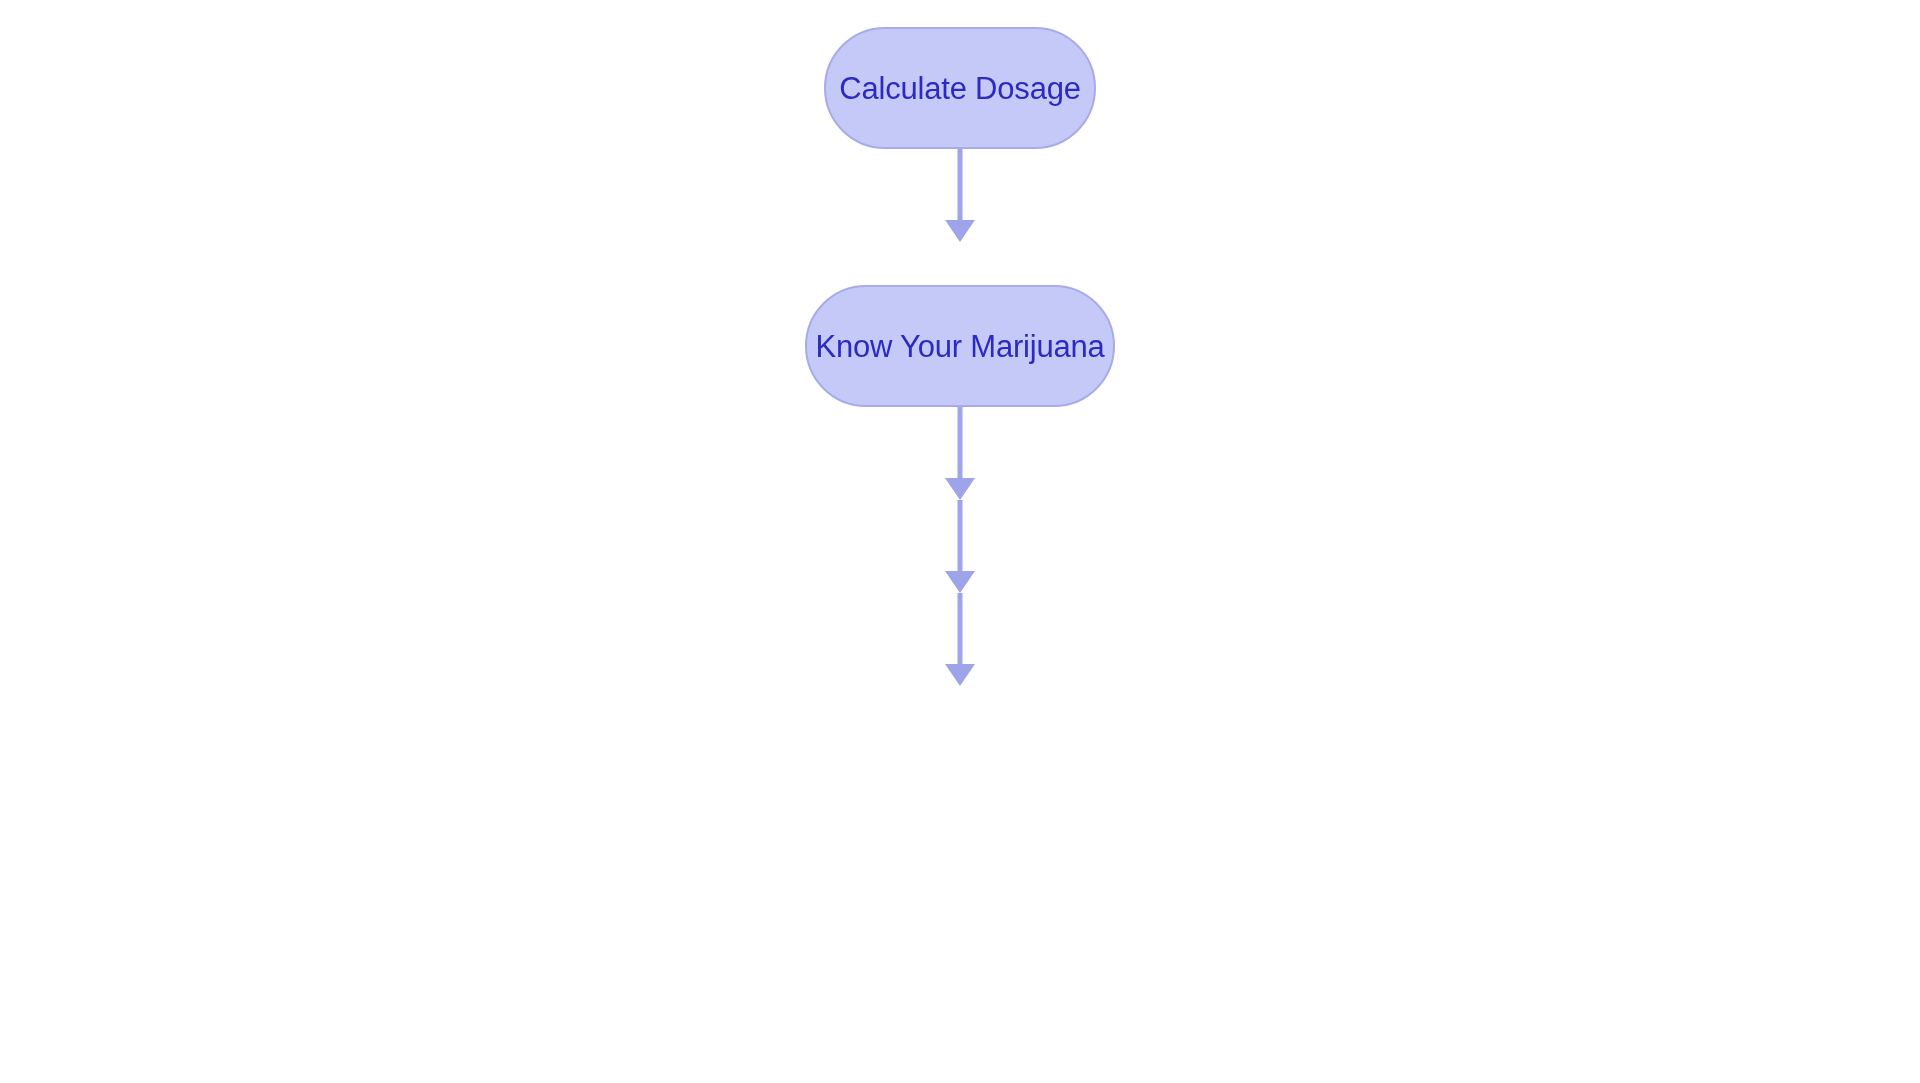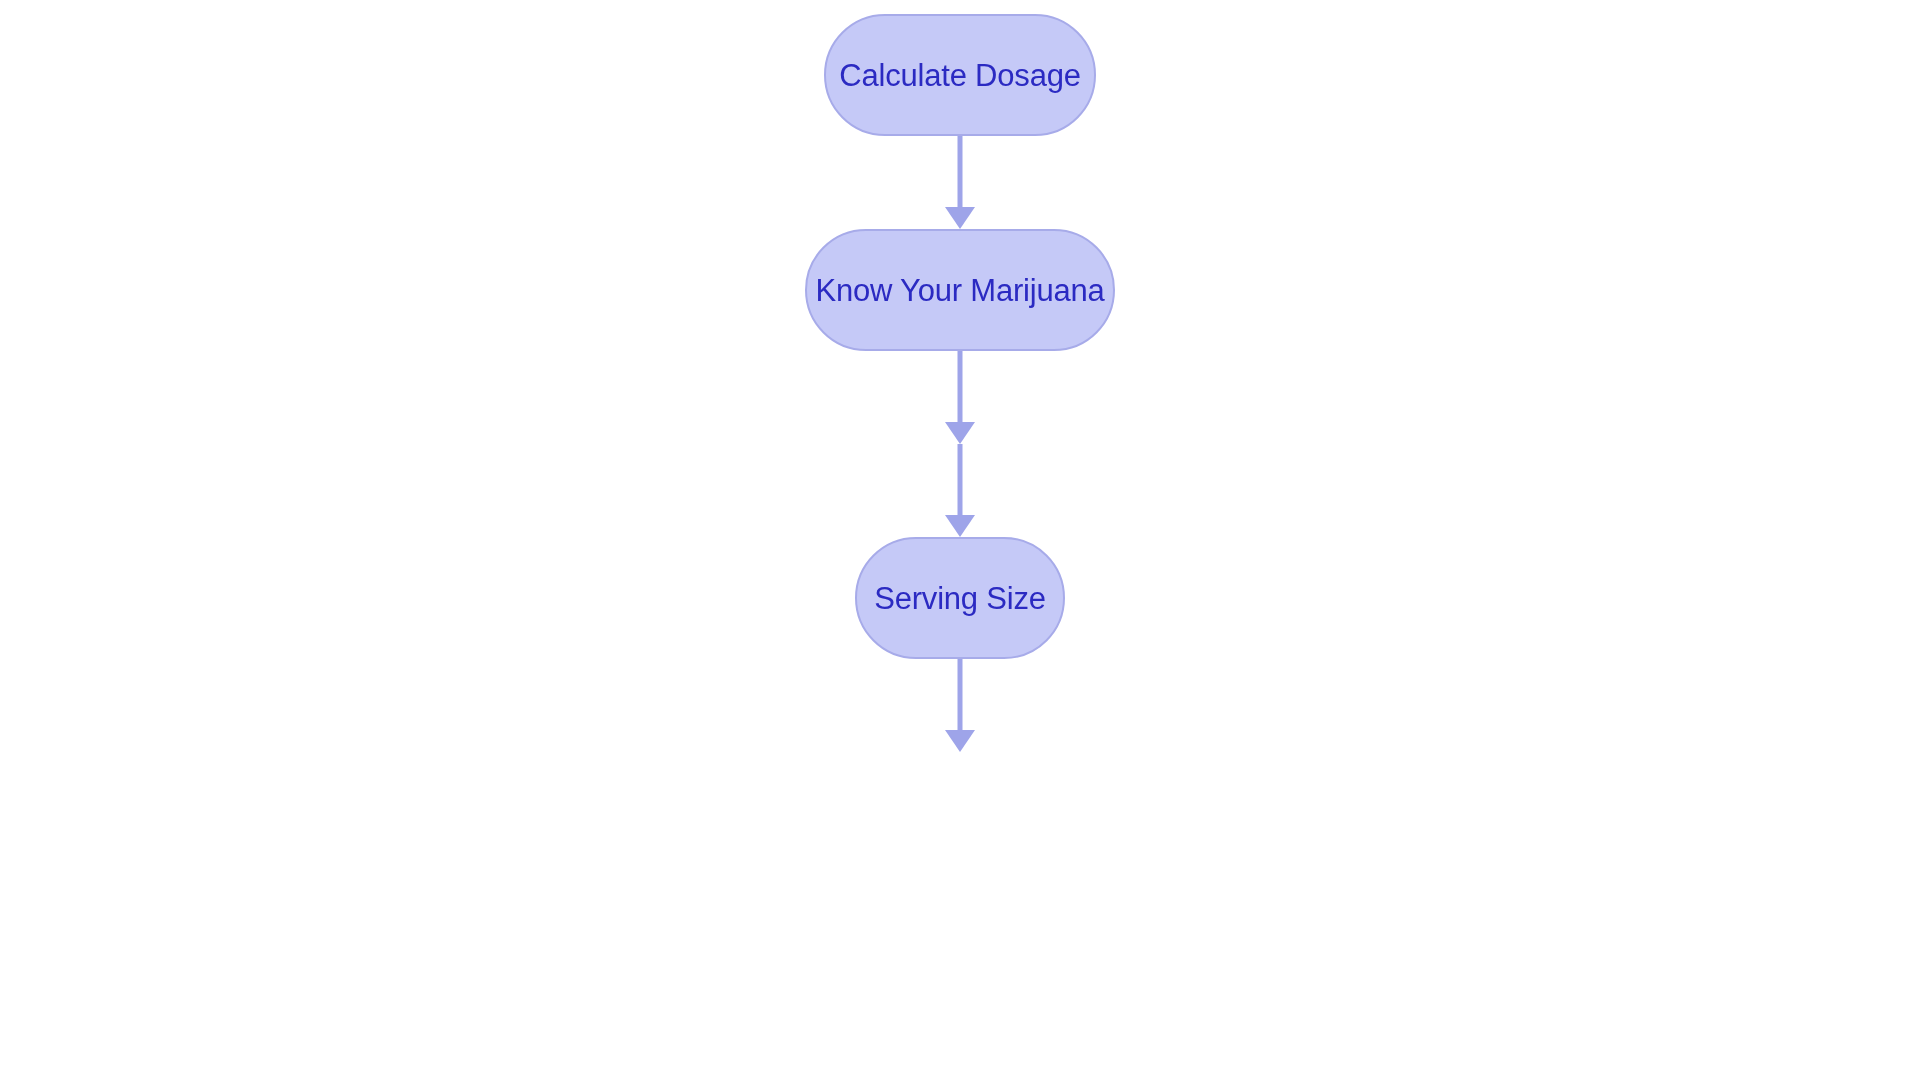--- a/index.html
+++ b/index.html
@@ -52,22 +52,22 @@
     font-family: "Liberation Sans", sans-serif;
     font-size: 31px;
     line-height: 1;
     color: #2b2ac2;
     white-space: nowrap;
     letter-spacing: -0.2px;
     padding: 0 34px;
   }
 
   
-  .node-w1 { width: 272px; }
-  .node-w2 { width: 310px; }
+  .node-w1 { width: 272px; margin-top: 13px; }
+  .node-w2 { width: 310px; margin-top: 43px; }
   .node-w3 { width: 288px; }
   .node-w4 { width: 210px; }
   .node-w5 { width: 285px; }
 
   .connector {
     position: relative;
     width: 40px;
     height: 93px;
     flex: none;
   }
@@ -115,23 +115,20 @@
       <div class="stem"></div>
       <div class="head"></div>
     </div>
 
 
     <div class="connector">
       <div class="stem"></div>
       <div class="head"></div>
     </div>
 
-    <div class="node node-w4">
-      <span class="node-label">Serving Size</span>
-    </div>
 
     <div class="connector">
       <div class="stem"></div>
       <div class="head"></div>
     </div>
 
 
   </div>
 </div>
 

